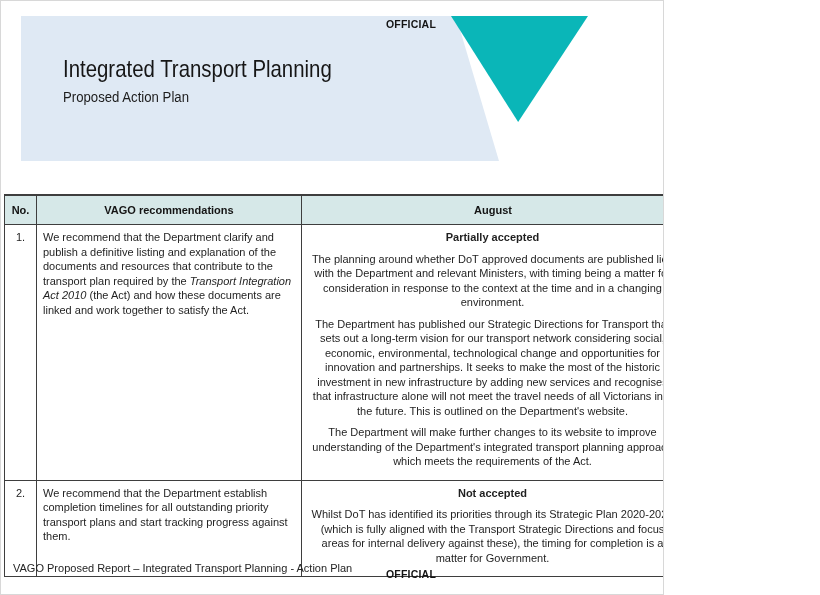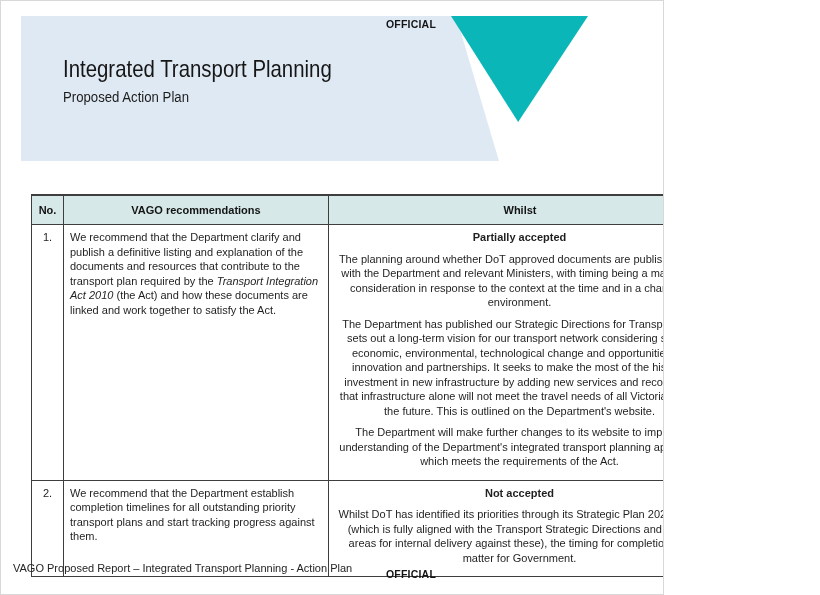--- a/index.html
+++ b/index.html
@@ -35,21 +35,21 @@
     color:#161616; white-space:nowrap;
     transform:scaleX(0.85); transform-origin:left top;
   }
   .subtitle {
     position:absolute; left:62px; top:87px; font-size:15.5px; font-weight:400;
     color:#1c1c1c; white-space:nowrap;
     transform:scaleX(0.85); transform-origin:left top;
   }
   
   table.rec-table {
-    position:absolute; left:30px; top:193px; width:776px;
+    position:absolute; left:3px; top:193px; width:776px;
     border-collapse:collapse; table-layout:fixed;
     font-size:11px; color:#1f1f1f;
   }
   .rec-table th, .rec-table td {
     border:1px solid #3e3e3e; vertical-align:top;
   }
   .rec-table thead th {
     border-top:2px solid #3e3e3e;
     background:#d6e8e8; height:24px; vertical-align:middle;
     font-size:11px; font-weight:700; text-align:center; padding:2px 6px;
@@ -91,21 +91,21 @@
     <colgroup>
       <col style="width:32px">
         <col style="width:265px">
         <col style="width:383px">
         <col style="width:96px">
     </colgroup>
     <thead>
       <tr>
         <th class="center">No.</th>
         <th>VAGO recommendations</th>
-        <th>Whilst</th>
+        <th>August</th>
         <th class="center">Completion alone</th>
       </tr>
     </thead>
     <tbody>
       <tr class="row-1">
         <td class="no-cell">1.</td>
         <td class="rec-cell"><span>We recommend that the Department clarify and publish a definitive listing and explanation of the documents and resources that contribute to the transport plan required by the </span><span class="ital">Transport Integration Act 2010</span><span> (the Act) and how these documents are linked and work together to satisfy the Act.</span></td>
         <td class="action-cell">
           <p class="status">Partially accepted</p>
           <p>The planning around whether DoT approved documents are published lies with the Department and relevant Ministers, with timing being a matter for consideration in response to the context at the time and in a changing environment.</p>

